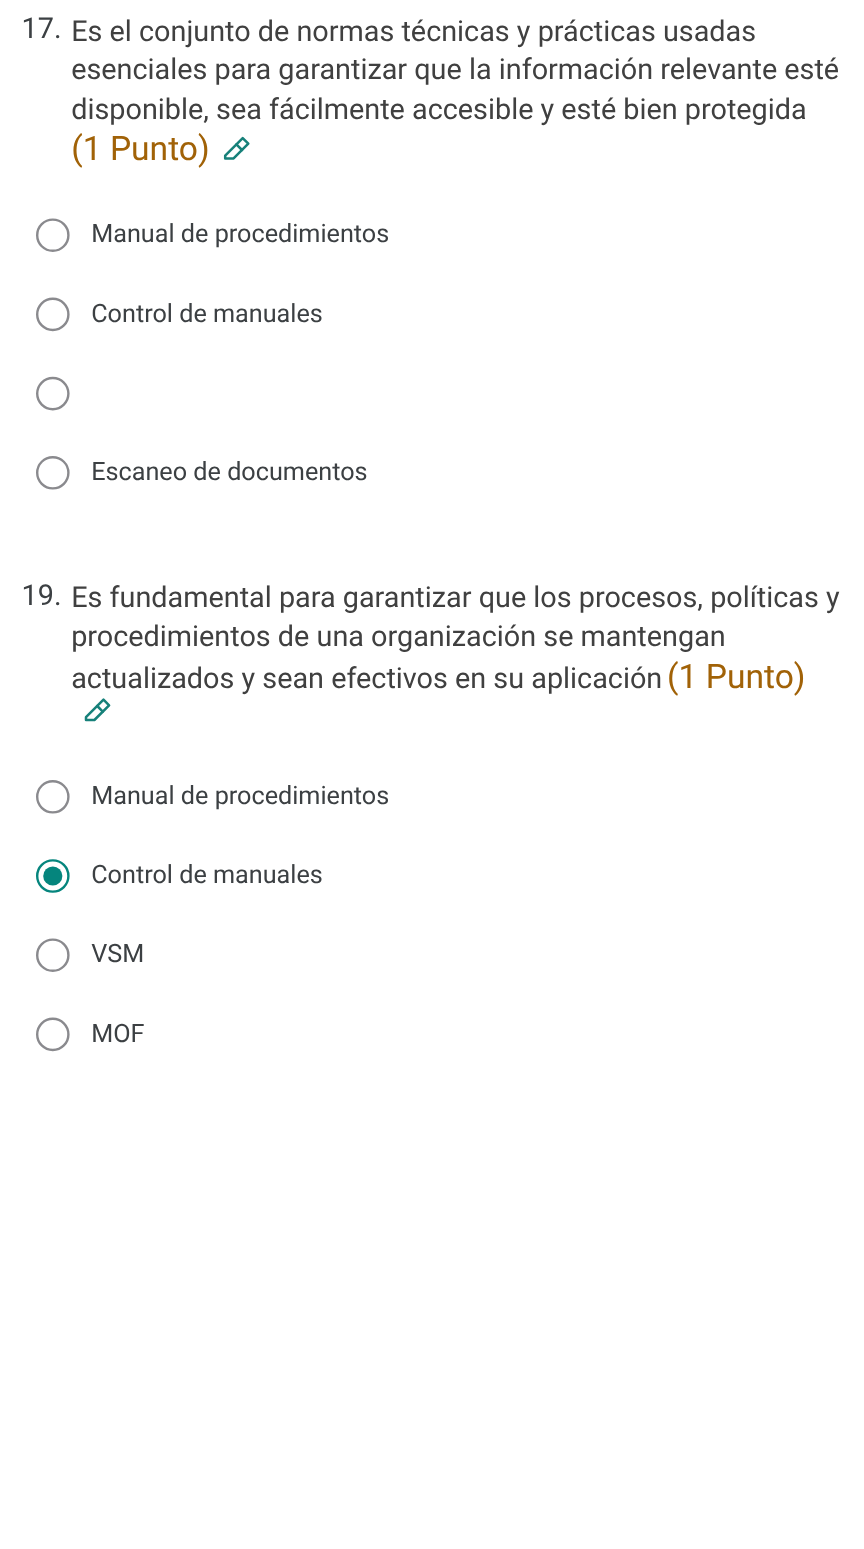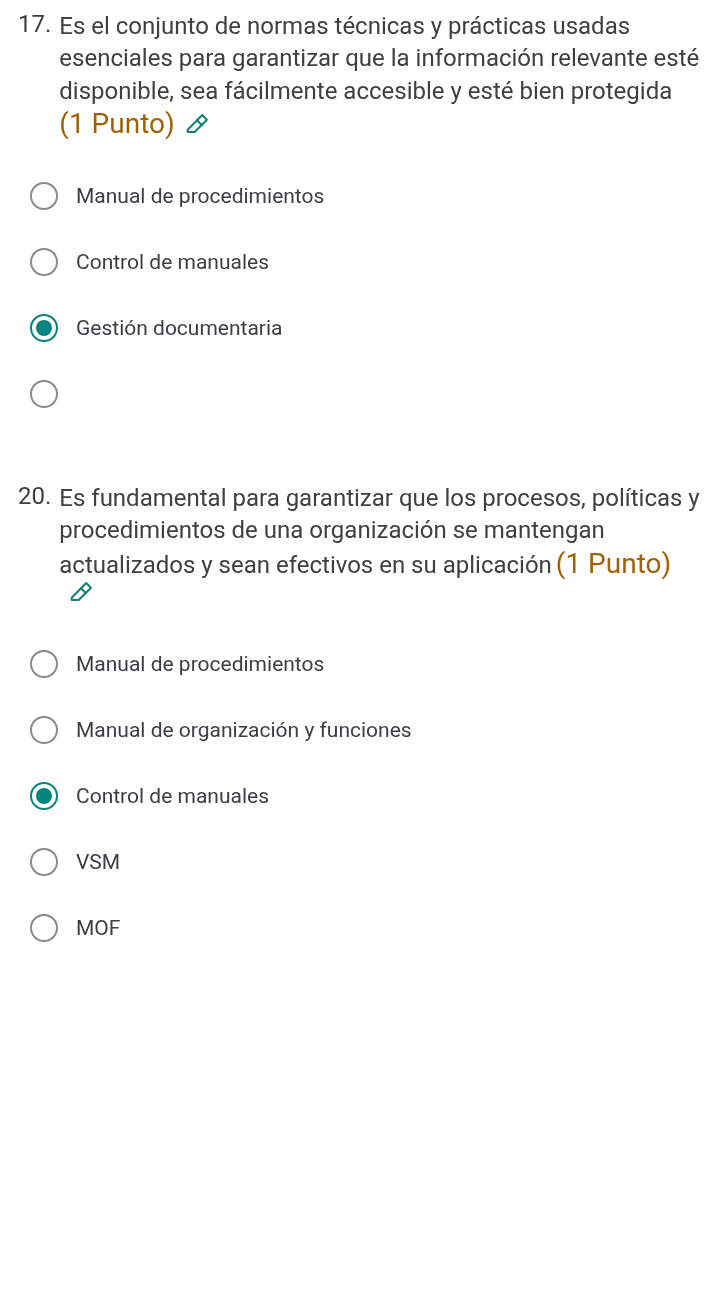--- a/index.html
+++ b/index.html
@@ -99,44 +99,40 @@
       <div class="options">
         <div class="option">
           <div class="radio"></div>
           <div class="option-label">Manual de procedimientos</div>
         </div>
         <div class="option">
           <div class="radio"></div>
           <div class="option-label">Control de manuales</div>
         </div>
         <div class="option">
-          <div class="radio selected"></div>
-          <div class="option-label">Gestión documentaria</div>
+          <div class="radio"></div>
         </div>
         <div class="option">
           <div class="radio"></div>
+          <div class="option-label">Escaneo de documentos</div>
         </div>
       </div>
     </div>
     <div class="question-block">
       <div class="question-header">
-        <div class="question-number">20.</div>
+        <div class="question-number">19.</div>
         <div class="question-text-wrap"><span class="question-text">Es fundamental para garantizar que los procesos, políticas y procedimientos de una organización se mantengan actualizados y sean efectivos en su aplicación</span> <span class="question-points">(1 Punto)</span><span class="eraser-icon"><svg width="28" height="28" viewBox="0 0 24 24" fill="none" stroke="#17817a" stroke-width="1.8" stroke-linejoin="round" stroke-linecap="round">
     <path d="M 16.5 3.5 L 20.5 7.5 L 10 18 L 4 18 L 4 16 L 16.5 3.5 Z"></path>
     <line x1="12" y1="8" x2="16" y2="12"></line>
   </svg></span></div>
       </div>
       <div class="options">
         <div class="option">
           <div class="radio"></div>
           <div class="option-label">Manual de procedimientos</div>
-        </div>
-        <div class="option">
-          <div class="radio"></div>
-          <div class="option-label">Manual de organización y funciones</div>
         </div>
         <div class="option">
           <div class="radio selected"></div>
           <div class="option-label">Control de manuales</div>
         </div>
         <div class="option">
           <div class="radio"></div>
           <div class="option-label">VSM</div>
         </div>
         <div class="option">

